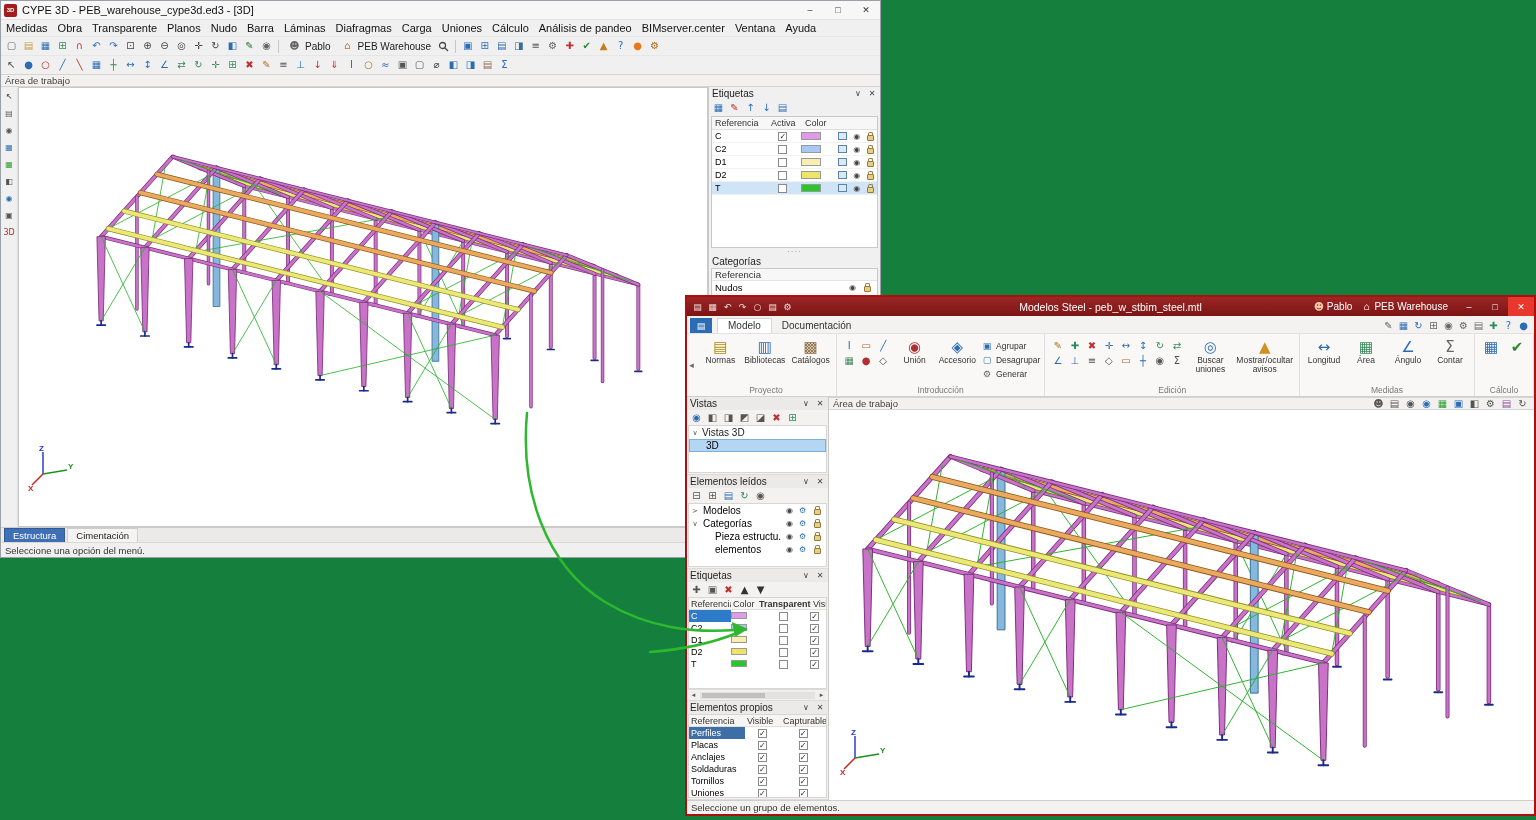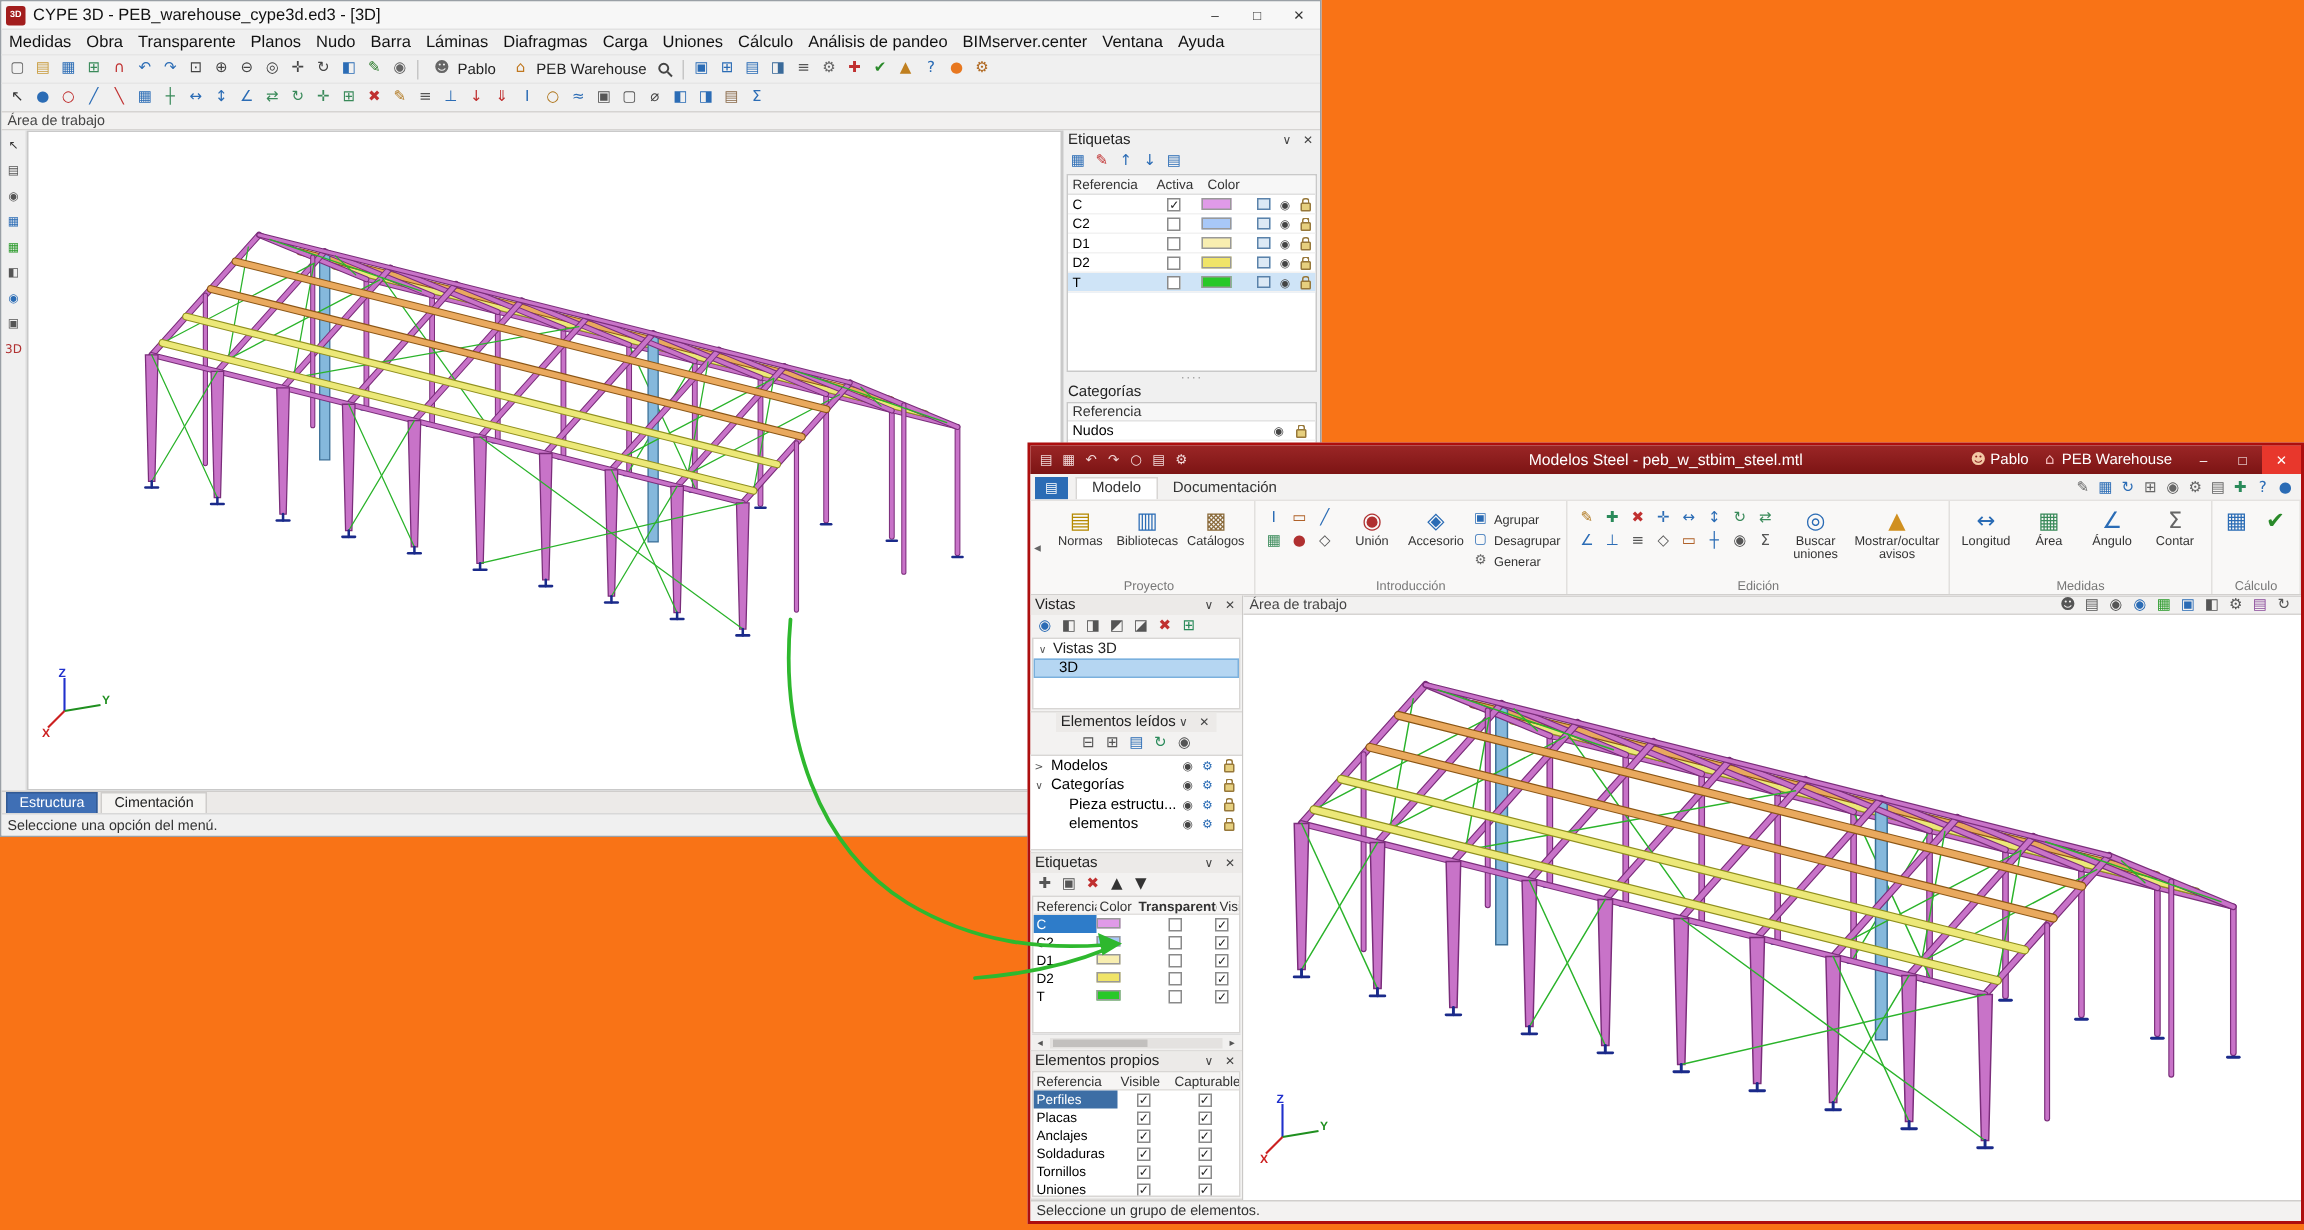--- a/index.html
+++ b/index.html
@@ -1,17 +1,17 @@
 <!DOCTYPE html>
 <html><head>
 <meta charset="utf-8">
 <style>
 *{margin:0;padding:0;box-sizing:border-box;}
 body{font-family:"Liberation Sans",sans-serif;background:#fff;}
-.stage{position:relative;width:1536px;height:820px;overflow:hidden;background:#f97316;}
+.stage{position:relative;width:1536px;height:820px;overflow:hidden;background:#15803d;}
 .win{position:absolute;display:flex;flex-direction:column;}
 .cype{left:0;top:0;width:881px;height:558px;background:#f0f0f0;border:1px solid #9aa0a6;z-index:1;}
 .strubim{left:685px;top:295px;width:851px;height:521px;border:2px solid #ad0e0e;background:#f3f2f1;z-index:2;}
 .annot{position:absolute;left:0;top:0;width:1536px;height:820px;z-index:5;pointer-events:none;}
 .ic{width:17px;height:15px;display:inline-flex;align-items:center;justify-content:center;font-size:10px;line-height:1;font-family:"DejaVu Sans",sans-serif;flex:0 0 auto;}
 .ic i,.bigic,.ic12,.rowic{font-style:normal;font-family:"DejaVu Sans",sans-serif;}
 
 .titlebar{height:19px;display:flex;align-items:center;background:#f7f7f7;border-bottom:1px solid #e2e2e2;padding-left:3px;}
 .appicon{width:13px;height:13px;background:#a21d1d;color:#fff;font-size:6px;font-weight:bold;display:flex;align-items:center;justify-content:center;border-radius:2px;}
 .titlebar .title{font-size:11px;color:#111;margin-left:5px;white-space:nowrap;}
@@ -96,21 +96,21 @@
 .minigrid.g3{grid-template-columns:repeat(3,17px);}
 .minigrid.g8{grid-template-columns:repeat(8,17px);}
 .stackcol{display:flex;flex-direction:column;gap:1px;margin-top:2px;}
 .smallbtn{display:flex;align-items:center;gap:3px;font-size:8.5px;color:#333;height:13px;white-space:nowrap;}
 .ic12{width:12px;text-align:center;font-size:9px;}
 .navarr{width:10px;align-self:center;font-size:9px;color:#666;text-align:center;}
 .s-body{flex:1;display:flex;min-height:0;}
 .s-side{width:142px;background:#f3f2f1;border-right:1px solid #cbc9c7;display:flex;flex-direction:column;}
 .sp{display:flex;flex-direction:column;border-bottom:1px solid #dddbd9;overflow:hidden;}
 .sp-vistas{height:78px;}
-.sp-leidos{height:94px;align-items:center;}
+.sp-leidos{height:94px;}
 .sp-etq{height:132px;}
 .sp-prop{flex:1;}
 .sp-head{height:13px;display:flex;align-items:center;font-size:10px;color:#222;padding:0 3px;background:#eceae8;flex:0 0 auto;}
 .sp-tools{height:15px;display:flex;align-items:center;gap:1px;padding:0 2px;flex:0 0 auto;}
 .tree,.el-list{flex:1;background:#fff;border:1px solid #d8d6d4;margin:0 1px 1px;font-size:10px;overflow:hidden;}
 .tree-root{height:13px;display:flex;align-items:center;gap:3px;padding-left:2px;color:#222;}
 .caret{font-size:7px;color:#555;width:8px;text-align:center;font-family:"DejaVu Sans",sans-serif;}
 .tree-item{height:13px;display:flex;align-items:center;padding-left:16px;}
 .tree-item.sel{background:#b5d6f2;border:1px solid #7ab0dd;}
 .el-row{height:13px;display:flex;align-items:center;gap:2px;padding:0 2px;}

